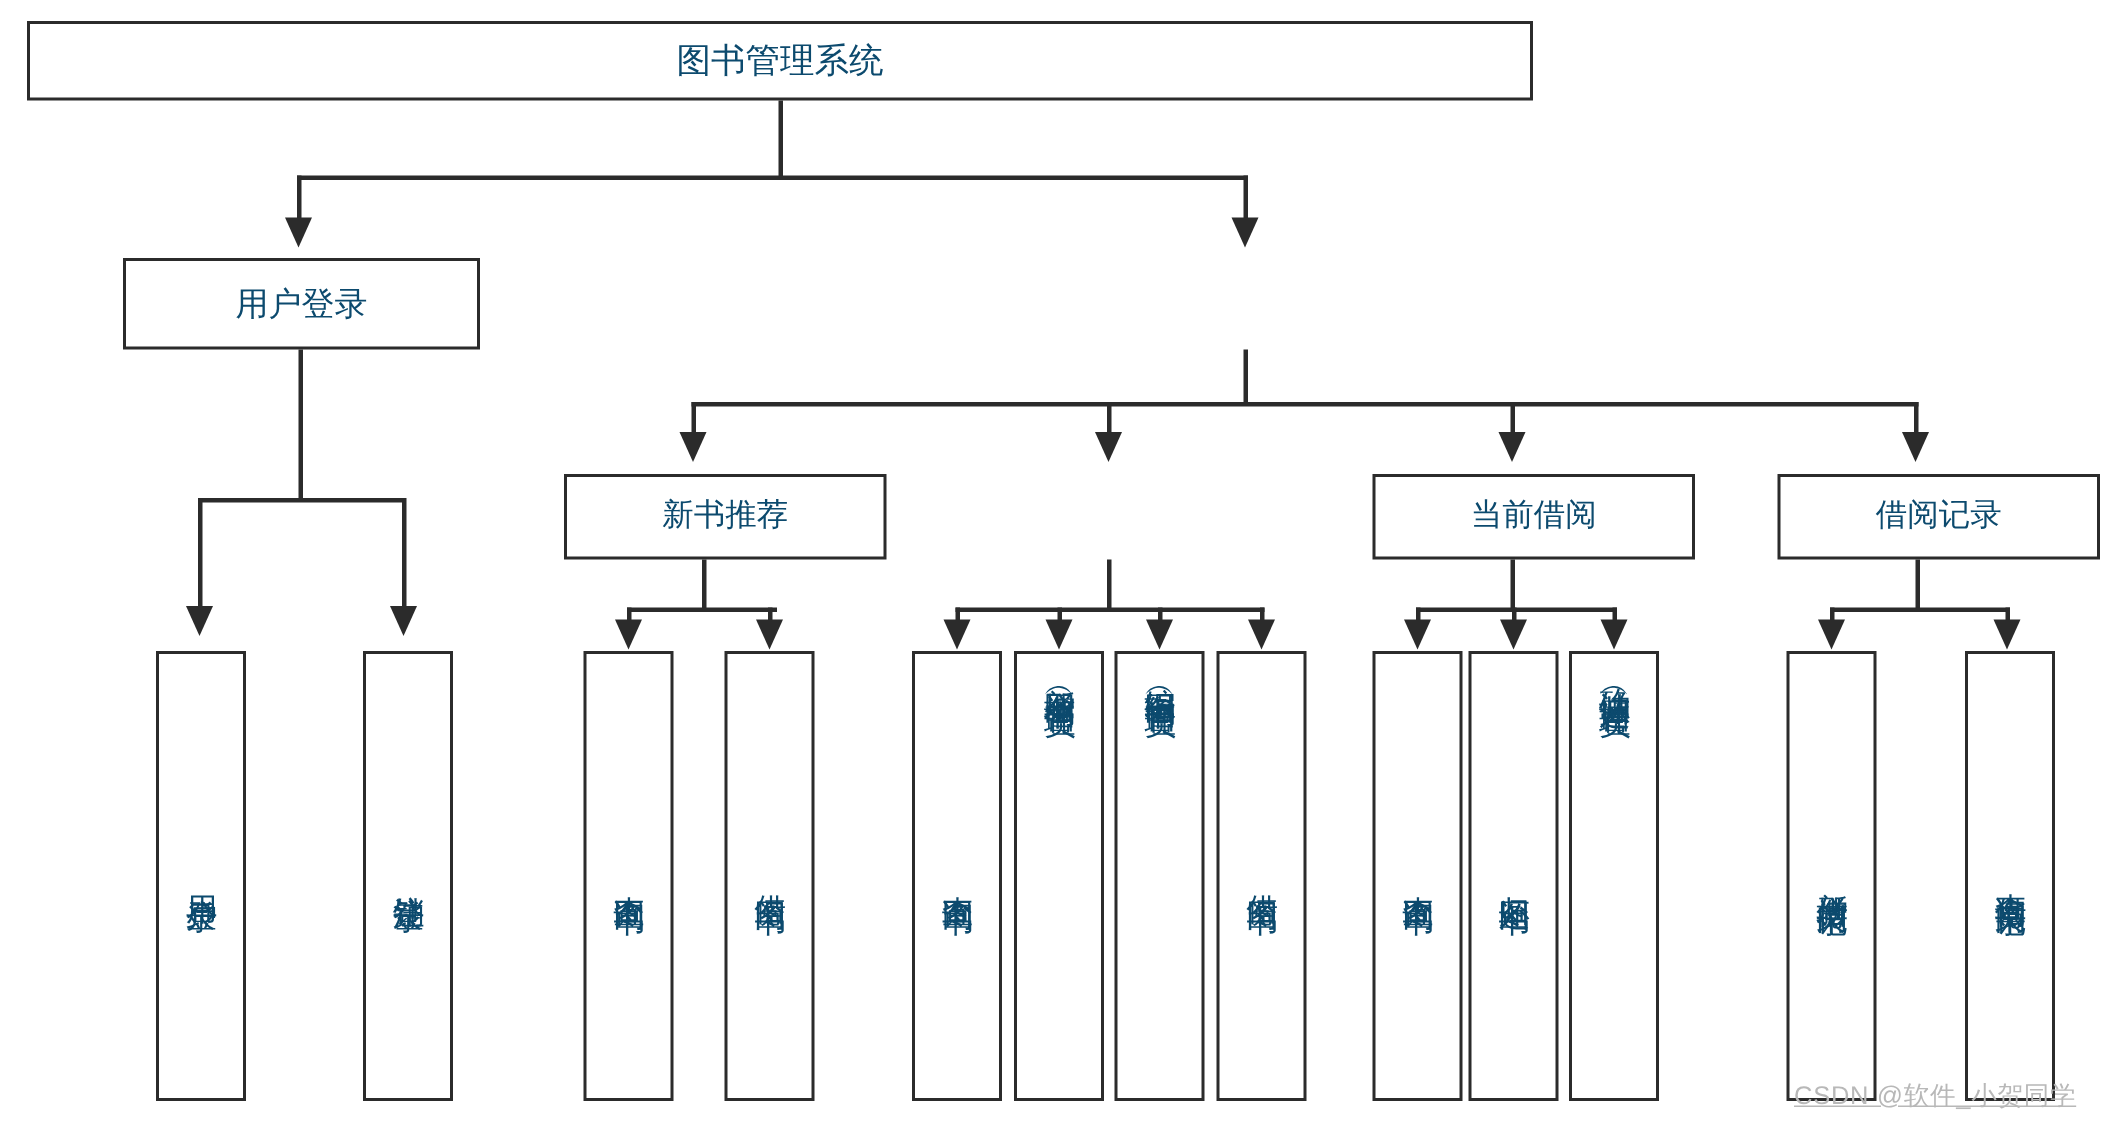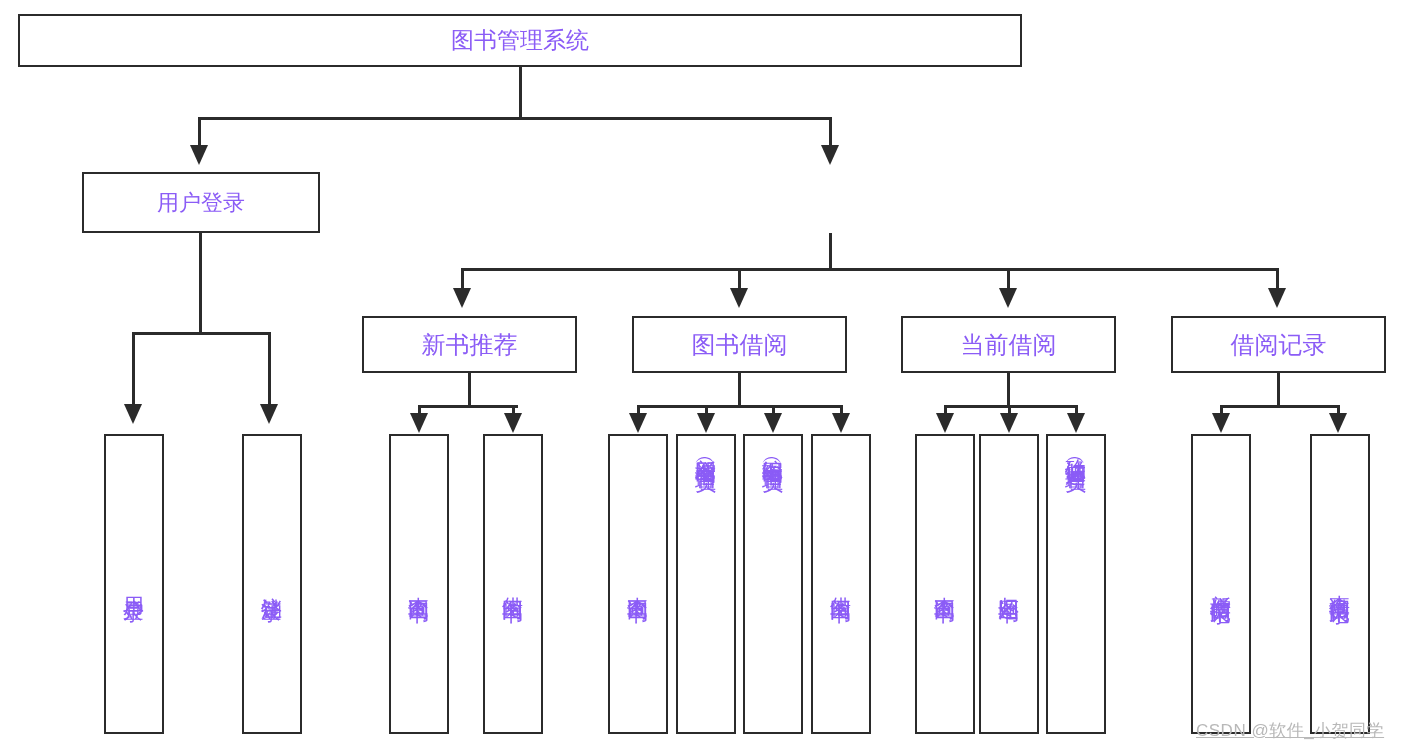--- a/index.html
+++ b/index.html
@@ -20,31 +20,32 @@
   }
   
   .node {
     position: absolute;
     box-sizing: border-box;
     background: #ffffff;
     border: 2px solid #2b2b2b;
     display: flex;
     align-items: center;
     justify-content: center;
-    color: #8b5cf6;
+    color: #0c4a6e;
     line-height: 1.25;
   }
   .node.root {
     font-size: 23px;
   }
   .node.level1 {
     font-size: 22px;
   }
   .node.level2 {
-    font-size: 24px;
+    font-size: 21px;
+    margin-left: 14px;
   }
   
   .node.leaf {
     font-size: 21px;
     padding: 6px 0;
     align-items: flex-start;
   }
   .node.leaf .vtext {
     writing-mode: vertical-rl;
     text-orientation: upright;
@@ -116,23 +117,20 @@
   <div class="line v" style="left:738px; top:268px; width:3px; height:22px;"></div>
   <div class="arrow" style="left:730px; top:288px;"></div>
   <div class="line v" style="left:1007px; top:268px; width:3px; height:22px;"></div>
   <div class="arrow" style="left:999px; top:288px;"></div>
   <div class="line v" style="left:1276px; top:268px; width:3px; height:22px;"></div>
   <div class="arrow" style="left:1268px; top:288px;"></div>
 
   <div class="node level2" style="left:362px; top:316px; width:215px; height:57px;">
     <span>新书推荐</span>
   </div>
-  <div class="node level2" style="left:632px; top:316px; width:215px; height:57px;">
-    <span>图书借阅</span>
-  </div>
   <div class="node level2" style="left:1171px; top:316px; width:215px; height:57px;">
     <span>借阅记录</span>
   </div>
   <div class="node level2" style="left:901px; top:316px; width:215px; height:57px;">
     <span>当前借阅</span>
   </div>
 
   <div class="line v" style="left:468px; top:373px; width:3px; height:34px;"></div>
   <div class="line h" style="left:418px; top:405px; width:100px; height:3px;"></div>
   <div class="line v" style="left:418px; top:405px; width:3px; height:14px;"></div>

